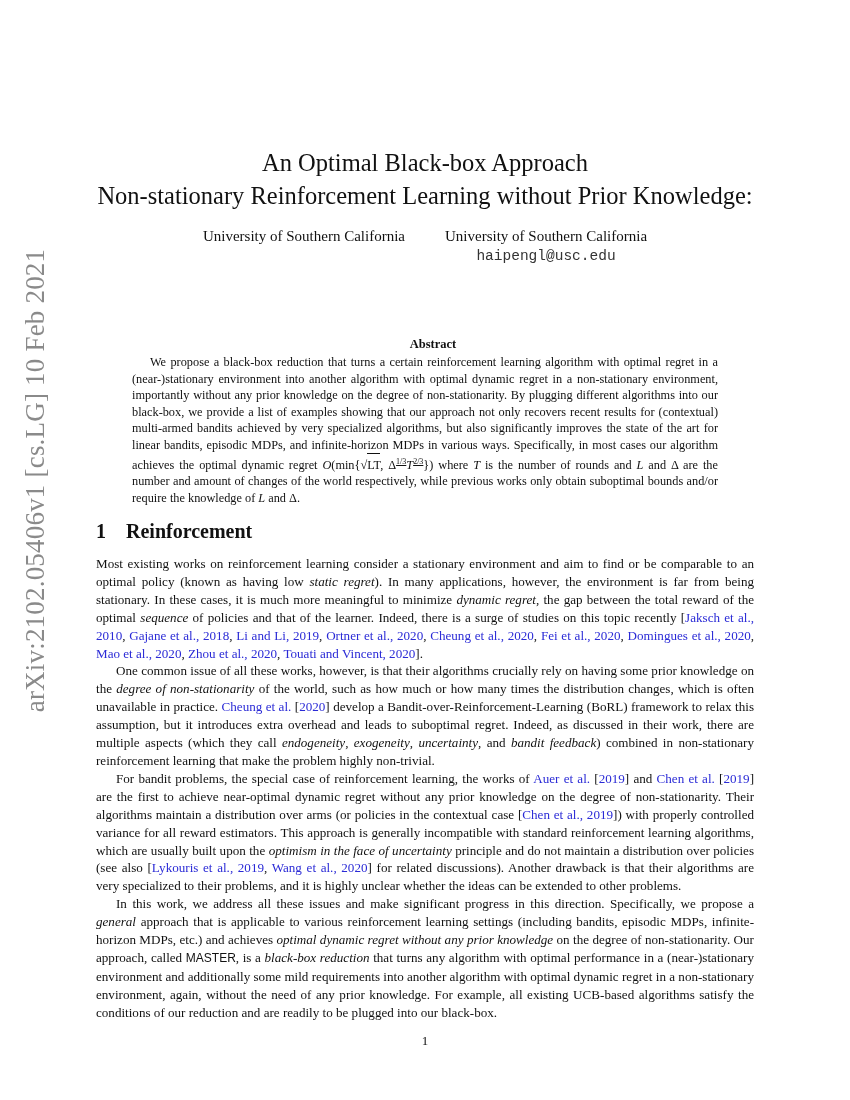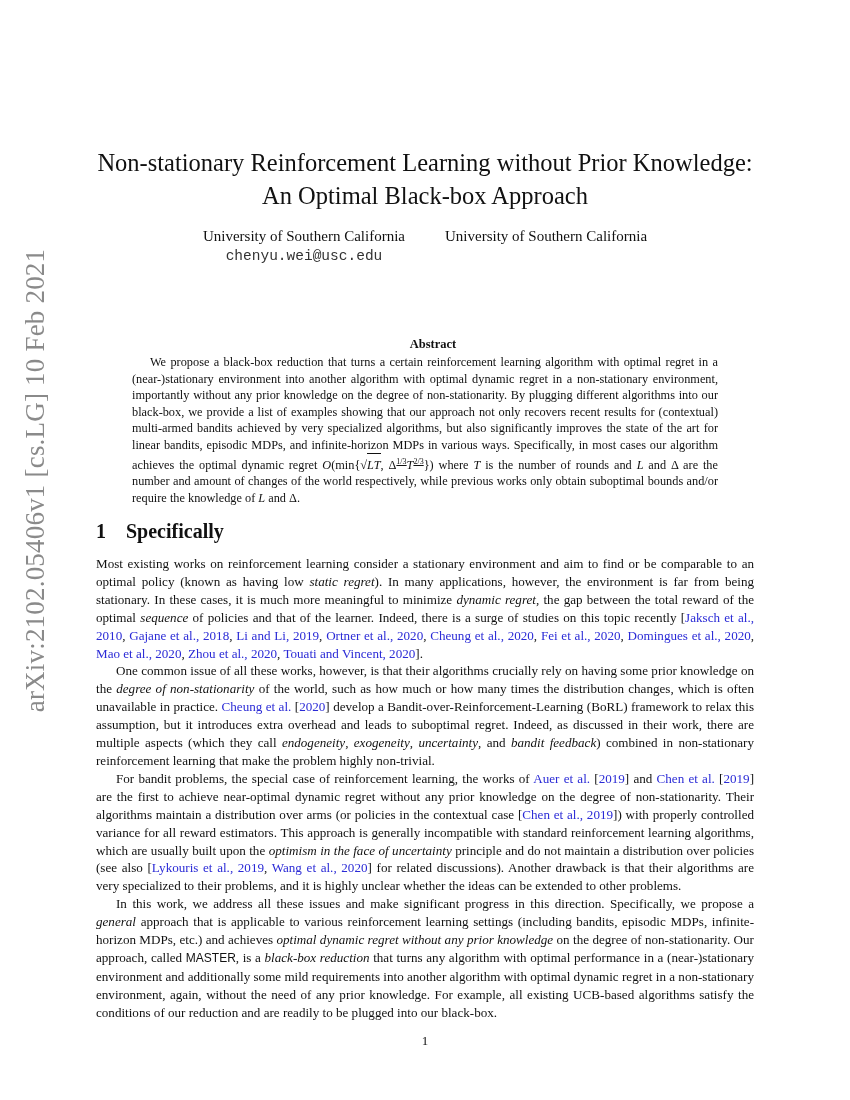--- a/index.html
+++ b/index.html
@@ -36,51 +36,51 @@
     position: absolute; top: 555px; left: 96px; width: 658px;
     font-size: 13.1px; line-height: 17.9px; text-align: justify;
   }
   .intro p { margin: 0; text-indent: 20px; }
   .intro p.first { text-indent: 0; }
   .cite { color: #2a2ad6; }
   .sf { font-family: "Liberation Sans", "DejaVu Sans", sans-serif; font-size: 12px; margin-top: 28px; }
   .page-number { position: absolute; top: 1033px; left: 0; width: 850px; text-align: center; font-size: 13px; }
   .math { font-style: italic; }
   .tilde { position: relative; font-style: italic; }
-  .sqrt { border-top: 1px solid #111; padding-top: 4px; font-style: italic; }
+  .sqrt { border-top: 1px solid #111; padding-top: 4px; }
   sup { font-size: 8px; text-decoration: underline; }
 </style>
 </head>
 <body>
 
 <div class="sidebar-stamp">
   <span>arXiv:2102.05406v1  [cs.LG]  10 Feb 2021</span>
 </div>
 
 <div class="title">
+  <div>An Optimal Black-box Approach</div>
   <div>Non-stationary Reinforcement Learning without Prior Knowledge:</div>
-  <div>An Optimal Black-box Approach</div>
 </div>
 
 <div class="authors">
   <div class="author">
     <div>University of Southern California</div>
-    <div class="email">chenyu.wei@usc.edu</div>
   </div>
   <div class="author">
     <div>University of Southern California</div>
+    <div class="email">haipengl@usc.edu</div>
   </div>
 </div>
 
 <div class="abstract-heading">Abstract</div>
 
 <div class="abstract-body"><span>We propose a black-box reduction that turns a certain reinforcement learning algorithm with optimal regret in a (near-)stationary environment into another algorithm with optimal dynamic regret in a non-stationary environment, importantly without any prior knowledge on the degree of non-stationarity. By plugging different algorithms into our black-box, we provide a list of examples showing that our approach not only recovers recent results for (contextual) multi-armed bandits achieved by very specialized algorithms, but also significantly improves the state of the art for linear bandits, episodic MDPs, and infinite-horizon MDPs in various ways. Specifically, in most cases our algorithm achieves the optimal dynamic regret </span><span><span class="tilde">O</span><span>(min{</span>√<span class="sqrt">LT</span><span>, Δ</span><sup>1/3</sup><span class="math">T</span><sup>2/3</sup><span>})</span></span><span> where </span><span class="math">T</span><span> is the number of rounds and </span><span class="math">L</span><span> and Δ are the number and amount of changes of the world respectively, while previous works only obtain suboptimal bounds and/or require the knowledge of </span><span class="math">L</span><span> and Δ.</span></div>
 
 <div class="section-heading">
-  <span class="num">1</span><span>Specifically</span>
+  <span class="num">1</span><span>Reinforcement</span>
 </div>
 
 <div class="intro">
   <p class="first"><span>Most existing works on reinforcement learning consider a stationary environment and aim to find or be comparable to an optimal policy (known as having low </span><em>static regret</em><span>). In many applications, however, the environment is far from being stationary. In these cases, it is much more meaningful to minimize </span><em>dynamic regret</em><span>, the gap between the total reward of the optimal </span><em>sequence</em><span> of policies and that of the learner. Indeed, there is a surge of studies on this topic recently [</span><span class="cite">Jaksch et al., 2010</span>, <span class="cite">Gajane et al., 2018</span>, <span class="cite">Li and Li, 2019</span>, <span class="cite">Ortner et al., 2020</span>, <span class="cite">Cheung et al., 2020</span>, <span class="cite">Fei et al., 2020</span>, <span class="cite">Domingues et al., 2020</span>, <span class="cite">Mao et al., 2020</span>, <span class="cite">Zhou et al., 2020</span>, <span class="cite">Touati and Vincent, 2020</span><span>].</span></p>
 
   <p><span>One common issue of all these works, however, is that their algorithms crucially rely on having some prior knowledge on the </span><em>degree of non-stationarity</em><span> of the world, such as how much or how many times the distribution changes, which is often unavailable in practice. </span><span class="cite">Cheung et al.</span> [<span class="cite">2020</span>]<span> develop a Bandit-over-Reinforcement-Learning (BoRL) framework to relax this assumption, but it introduces extra overhead and leads to suboptimal regret. Indeed, as discussed in their work, there are multiple aspects (which they call </span><em>endogeneity</em>, <em>exogeneity</em>, <em>uncertainty</em>, and <em>bandit feedback</em><span>) combined in non-stationary reinforcement learning that make the problem highly non-trivial.</span></p>
 
   <p><span>For bandit problems, the special case of reinforcement learning, the works of </span><span class="cite">Auer et al.</span> [<span class="cite">2019</span>]<span> and </span><span class="cite">Chen et al.</span> [<span class="cite">2019</span>]<span> are the first to achieve near-optimal dynamic regret without any prior knowledge on the degree of non-stationarity. Their algorithms maintain a distribution over arms (or policies in the contextual case [</span><span class="cite">Chen et al., 2019</span><span>]) with properly controlled variance for all reward estimators. This approach is generally incompatible with standard reinforcement learning algorithms, which are usually built upon the </span><em>optimism in the face of uncertainty</em><span> principle and do not maintain a distribution over policies (see also [</span><span class="cite">Lykouris et al., 2019</span>, <span class="cite">Wang et al., 2020</span><span>] for related discussions). Another drawback is that their algorithms are very specialized to their problems, and it is highly unclear whether the ideas can be extended to other problems.</span></p>
 
   <p><span>In this work, we address all these issues and make significant progress in this direction. Specifically, we propose a </span><em>general</em><span> approach that is applicable to various reinforcement learning settings (including bandits, episodic MDPs, infinite-horizon MDPs, etc.) and achieves </span><em>optimal dynamic regret without any prior knowledge</em><span> on the degree of non-stationarity. Our approach, called </span><span class="sf">MASTER</span><span>, is a </span><em>black-box reduction</em><span> that turns any algorithm with optimal performance in a (near-)stationary environment and additionally some mild requirements into another algorithm with optimal dynamic regret in a non-stationary environment, again, without the need of any prior knowledge. For example, all existing UCB-based algorithms satisfy the conditions of our reduction and are readily to be plugged into our black-box.</span></p>

